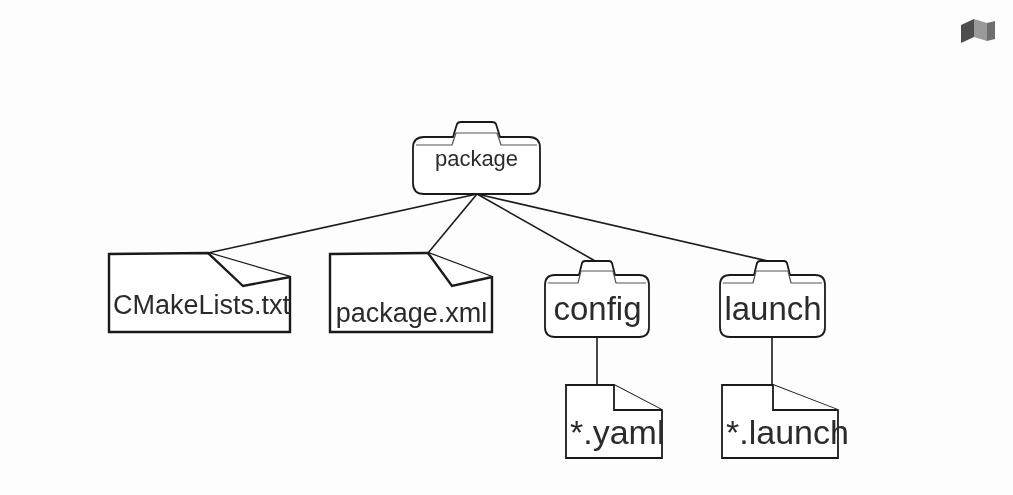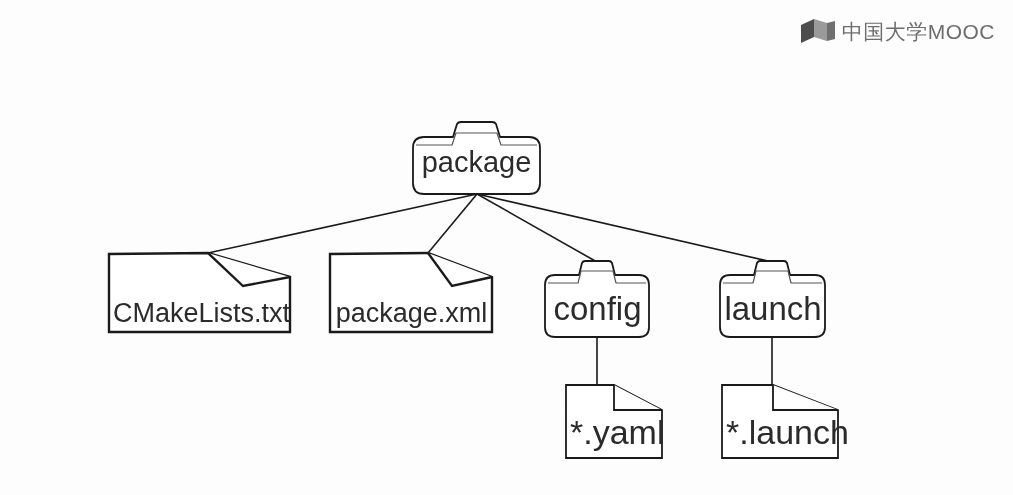--- a/index.html
+++ b/index.html
@@ -52,35 +52,34 @@
   
   .node-label {
     position: absolute;
     color: #2b2b2b;
     font-family: "Liberation Sans", sans-serif;
     font-weight: 400;
     white-space: nowrap;
     line-height: 1;
     pointer-events: none;
   }
-  .lbl-package   { font-size: 29px; }
+  .lbl-package   { font-size: 22px; }
   .lbl-folder    { font-size: 33px; }
   .lbl-file      { font-size: 27px; }
   .lbl-doc       { font-size: 34px; }
 </style>
 </head>
 <body>
 
 <div class="brand">
   <svg class="brand-mark" viewBox="0 0 34 24">
     <polygon points="0,6 13,0 13,18 0,24" fill="#4d4d4d"></polygon>
     <polygon points="13,0 26,4 26,22 13,18" fill="#9a9a9a"></polygon>
     <polygon points="26,4 34,2 34,20 26,22" fill="#6f6f6f"></polygon>
   </svg>
-  <span class="brand-text">中国大学MOOC</span>
 </div>
 
 <svg id="canvas" viewBox="0 0 1013 495">
 
   <g fill="none" stroke="#1a1a1a" stroke-width="1.6">
     <line x1="477" y1="194" x2="208" y2="253"></line>
     <line x1="477" y1="194" x2="428" y2="253"></line>
     <line x1="477" y1="194" x2="597" y2="262"></line>
     <line x1="477" y1="194" x2="772" y2="262"></line>
     <line x1="597" y1="337" x2="597" y2="385"></line>
@@ -207,21 +206,21 @@
              Z"></path>
     <path fill="#ffffff" stroke="#1a1a1a" stroke-width="1.8" stroke-linejoin="miter" d="M 773 385
              L 773 410
              L 838 410"></path>
   </g>
 
 </svg>
 
 <div class="node-label lbl-package" style="left:421px; top:148px; width:111px; text-align:center;">package</div>
 
-<div class="node-label lbl-file" style="left:113px; top:300px; width:173px; text-align:left;">CMakeLists.txt</div>
+<div class="node-label lbl-file" style="left:113px; top:292px; width:173px; text-align:left;">CMakeLists.txt</div>
 
 <div class="node-label lbl-file" style="left:334px; top:300px; width:155px; text-align:center;">package.xml</div>
 
 <div class="node-label lbl-folder" style="left:549px; top:292px; width:97px; text-align:center;">config</div>
 
 <div class="node-label lbl-folder" style="left:724px; top:292px; width:98px; text-align:center;">launch</div>
 
 <div class="node-label lbl-doc" style="left:570px; top:415px; width:89px; text-align:center;">*.yaml</div>
 
 <div class="node-label lbl-doc" style="left:726px; top:415px; width:109px; text-align:center;">*.launch</div>

